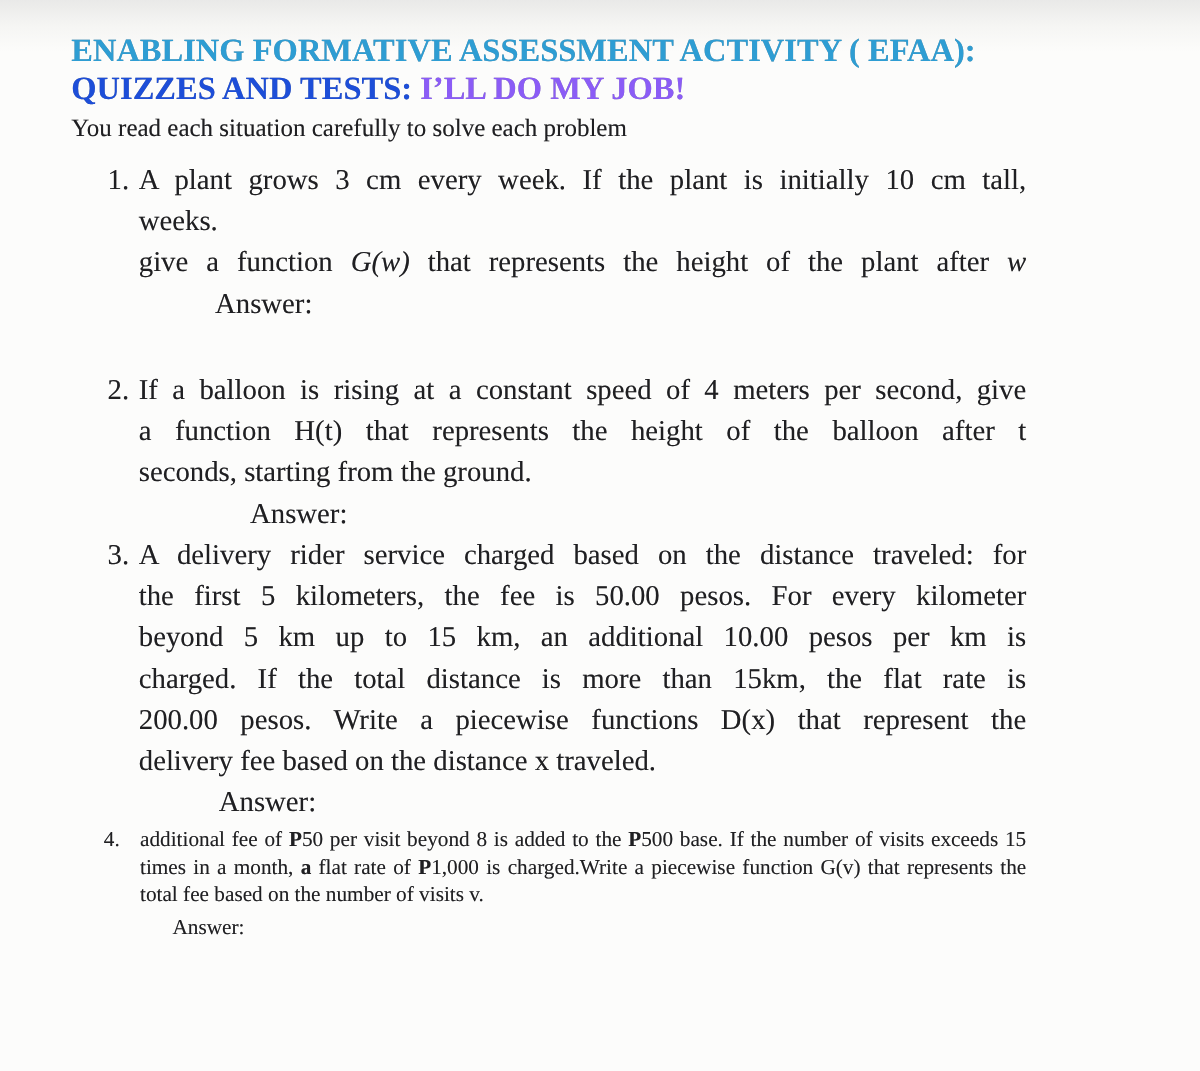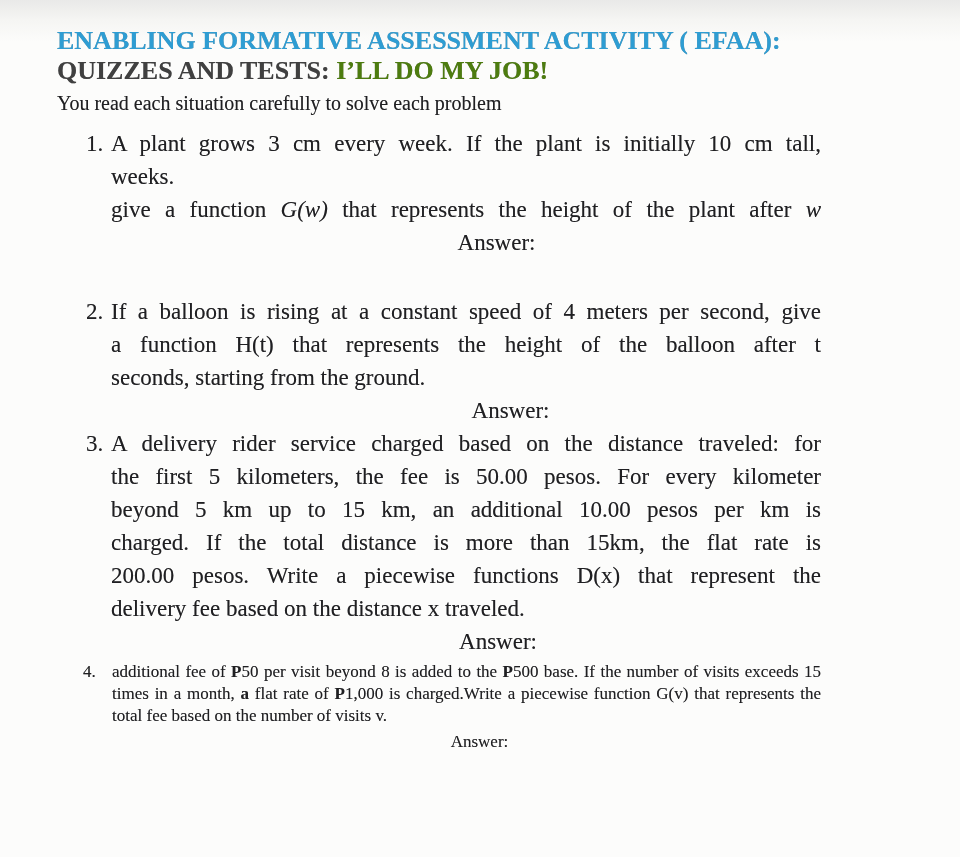--- a/index.html
+++ b/index.html
@@ -25,21 +25,21 @@
     font-size: 26px;
     line-height: 30px;
     white-space: nowrap;
   }
   .t2 {
     font-weight: bold;
     font-size: 26px;
     line-height: 30px;
     white-space: nowrap;
   }
-  .t2 .blk { color: #4d7c0f; }
+  .t2 .blk { color: #8b5cf6; }
   .intro {
     font-size: 20px;
     line-height: 31px;
     margin-top: 2px;
   }
   .item {
     position: relative;
     margin-left: 29px;   
     padding-left: 25px;  
     font-size: 23px;
@@ -58,29 +58,29 @@
   }
   .line {
     text-align: justify;
     text-align-last: justify;
   }
   .line.end {
     text-align-last: left;
   }
   .it { font-style: italic; }
   .bd { font-weight: bold; }
-  .answer { text-align: center; }
+  .answer { text-align: left; }
 </style>
 </head>
 <body style="color: rgb(31, 31, 34);">
 
 <div class="page">
   <div class="title-block">
     <div class="t1" style="color: rgb(46, 157, 211);">ENABLING FORMATIVE ASSESSMENT ACTIVITY ( EFAA):</div>
-    <div class="t2"><span class="red" style="color: #404040; margin-top: 48px;">QUIZZES AND TESTS:</span><span class="blk"> I’LL DO MY JOB!</span></div>
+    <div class="t2"><span class="red" style="color: #1d4ed8; margin-top: 48px;">QUIZZES AND TESTS:</span><span class="blk"> I’LL DO MY JOB!</span></div>
   </div>
 
   <div class="intro">You read each situation carefully to solve each problem</div>
 
   <div id="items">
       <div class="item large" style="margin-top: 8px;">
         <span class="num">1.</span>
         <div class="line"><span>A plant grows 3 cm every week. If the plant is initially 10 cm tall,</span></div>
         <div class="line end"><span>weeks.</span></div>
         <div class="line"><span>give a function </span><span class="it">G(w)</span><span> that represents the height of the plant after </span><span class="it">w</span></div>

